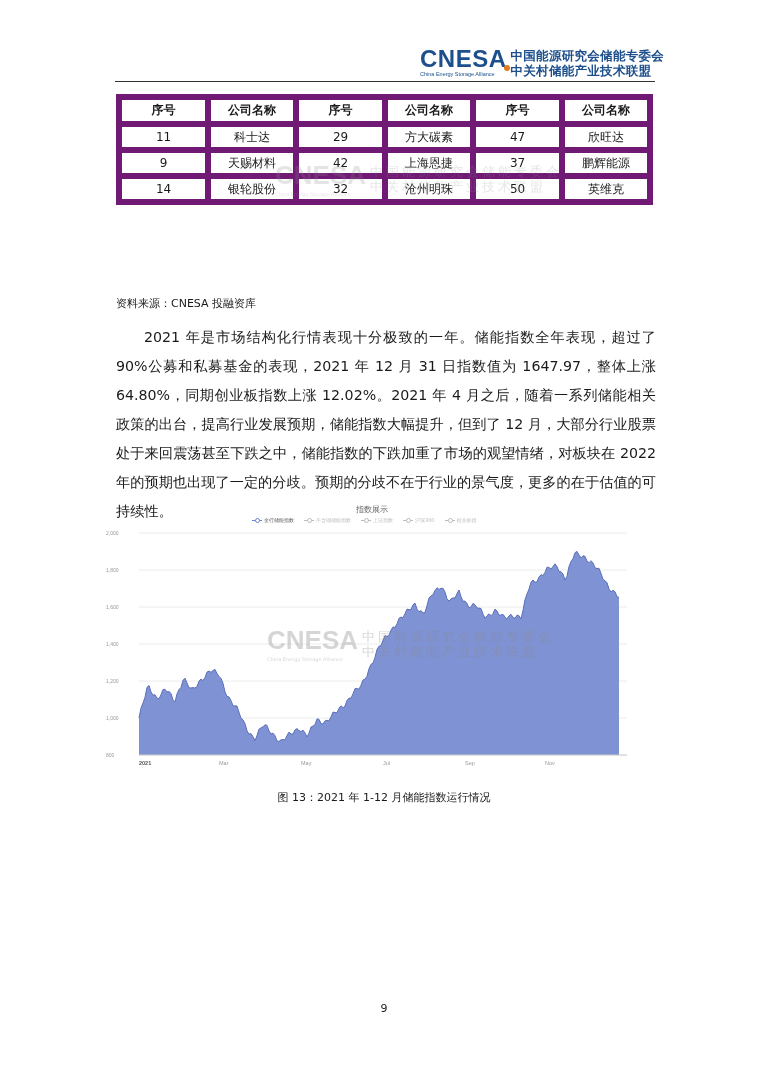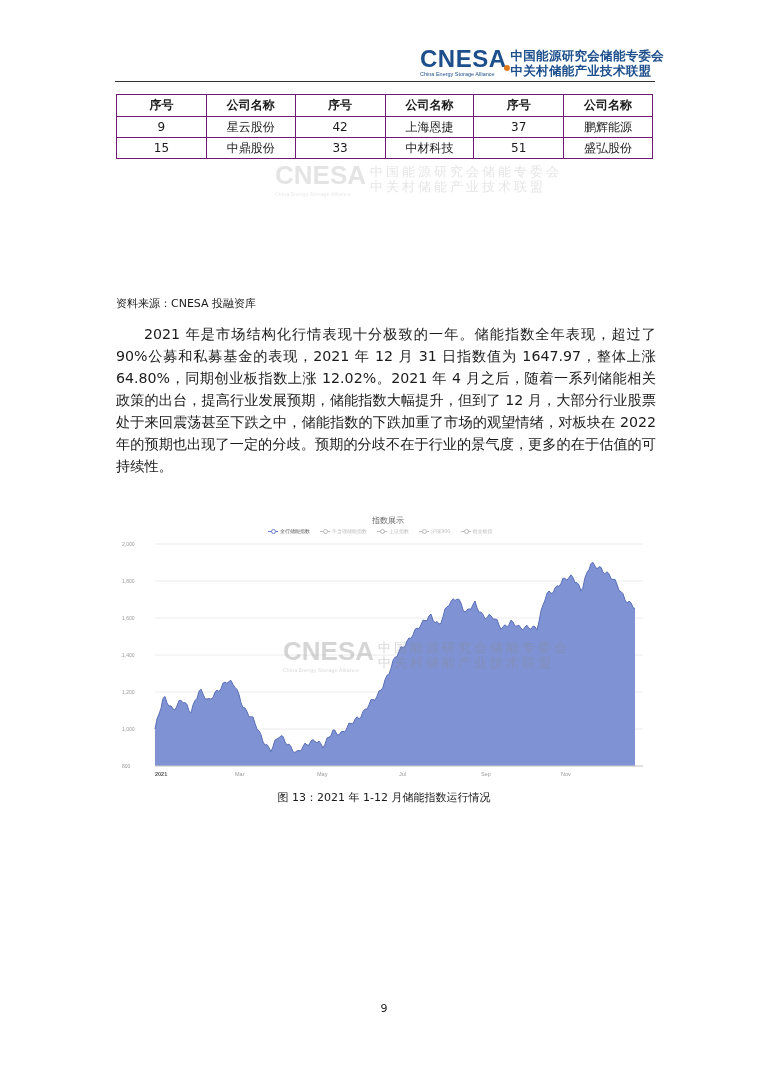--- a/index.html
+++ b/index.html
@@ -6,30 +6,30 @@
     body { width: 768px; height: 1087px; position: relative; overflow: hidden; font-family: "DejaVu Sans", "Liberation Sans", sans-serif; color: #1a1a1a; }
     .header-logo { position: absolute; left: 420px; top: 48px; display: flex; align-items: center; }
     .logo-mark { display: flex; flex-direction: column; align-items: flex-start; margin-right: 4px; }
     .logo-cnesa { font-family: "Liberation Sans", sans-serif; font-weight: bold; font-size: 24px; letter-spacing: 0.5px; color: #1d4f8c; line-height: 22px; }
     .logo-sub { font-size: 5.5px; color: #1d4f8c; line-height: 8px; font-family: "Liberation Sans", sans-serif; }
     .logo-dot { width: 6px; height: 6px; background: #e07a1c; border-radius: 50%; position: absolute; left: 84px; top: 17px; }
     .logo-cn { display: flex; flex-direction: column; font-size: 12.5px; color: #1d4f8c; font-weight: bold; line-height: 15px; letter-spacing: 0.3px; }
     .header-rule { position: absolute; left: 115px; top: 81px; width: 540px; height: 1px; background: #333; }
 
     table.companies { position: absolute; left: 116px; top: 94px; width: 537px; border-collapse: collapse; font-size: 12px; }
-    table.companies th, table.companies td { border: 1px solid #701a75; text-align: center; height: 20px; padding: 0; }
+    table.companies th, table.companies td { border: 6px solid #701a75; text-align: center; height: 20px; padding: 0; }
     table.companies th { font-weight: bold; height: 21px; }
     .col-num { width: 90px; }
     .col-name { width: 89px; }
 
     .source { position: absolute; left: 116px; top: 296px; font-size: 11px; }
-    .para { position: absolute; left: 116px; top: 323px; width: 540px; font-size: 14.2px; line-height: 22px; text-align: justify; }
+    .para { position: absolute; left: 116px; top: 323px; width: 540px; font-size: 14.2px; line-height: 29px; text-align: justify; }
     .para .indent { display: inline-block; width: 28px; }
 
-    .chart-wrap { position: absolute; left: 118px; top: 500px; width: 540px; height: 272px; margin-top: 11px; }
+    .chart-wrap { position: absolute; left: 102px; top: 500px; width: 540px; height: 272px; }
     .chart-title { position: absolute; left: 0; right: 0; top: 4px; text-align: center; font-size: 8px; color: #666; }
     .legend { position: absolute; left: 150px; top: 17px; display: flex; gap: 10px; font-size: 5px; color: #bbb; }
     .legend-item { display: flex; align-items: center; gap: 2px; }
     .legend-item.active { color: #555; }
     .legend-marker { width: 10px; height: 6px; position: relative; }
     .legend-marker::before { content: ""; position: absolute; left: 0; right: 0; top: 2.5px; height: 1px; background: currentColor; }
     .legend-marker::after { content: ""; position: absolute; left: 3px; top: 1px; width: 3px; height: 3px; border: 1px solid currentColor; border-radius: 50%; background: #fff; }
     .legend-item.active .legend-marker { color: #6a7fcf; }
     svg.chart { position: absolute; left: 0; top: 0; }
     .watermark { position: absolute; display: flex; align-items: center; opacity: 0.35; pointer-events: none; }
@@ -62,34 +62,42 @@
       <th class="col-num">序号</th>
       <th class="col-name">公司名称</th>
       <th class="col-num">序号</th>
       <th class="col-name">公司名称</th>
       <th class="col-num">序号</th>
       <th class="col-name">公司名称</th>
     </tr>
   </thead>
   <tbody id="table-body">
       <tr>
+        <td>11</td>
+        <td>科士达</td>
+        <td>29</td>
+        <td>方大碳素</td>
+        <td>47</td>
+        <td>欣旺达</td>
+      </tr>
+      <tr>
         <td>9</td>
-        <td>星云股份</td>
+        <td>天赐材料</td>
         <td>42</td>
         <td>上海恩捷</td>
         <td>37</td>
         <td>鹏辉能源</td>
       </tr>
       <tr>
-        <td>15</td>
-        <td>中鼎股份</td>
-        <td>33</td>
-        <td>中材科技</td>
-        <td>51</td>
-        <td>盛弘股份</td>
+        <td>14</td>
+        <td>银轮股份</td>
+        <td>32</td>
+        <td>沧州明珠</td>
+        <td>50</td>
+        <td>英维克</td>
       </tr>
     </tbody>
 </table>
 
 <div class="source">资料来源：CNESA 投融资库</div>
 
 <div class="para"><span class="indent"></span><span>2021 年是市场结构化行情表现十分极致的一年。储能指数全年表现，超过了 90%公募和私募基金的表现，2021 年 12 月 31 日指数值为 1647.97，整体上涨 64.80%，同期创业板指数上涨 12.02%。2021 年 4 月之后，随着一系列储能相关政策的出台，提高行业发展预期，储能指数大幅提升，但到了 12 月，大部分行业股票处于来回震荡甚至下跌之中，储能指数的下跌加重了市场的观望情绪，对板块在 2022 年的预期也出现了一定的分歧。预期的分歧不在于行业的景气度，更多的在于估值的可持续性。</span></div>
 
 <div class="watermark" style="left:275px; top:160px; opacity:0.22;">
   <div style="display:flex;flex-direction:column;">

